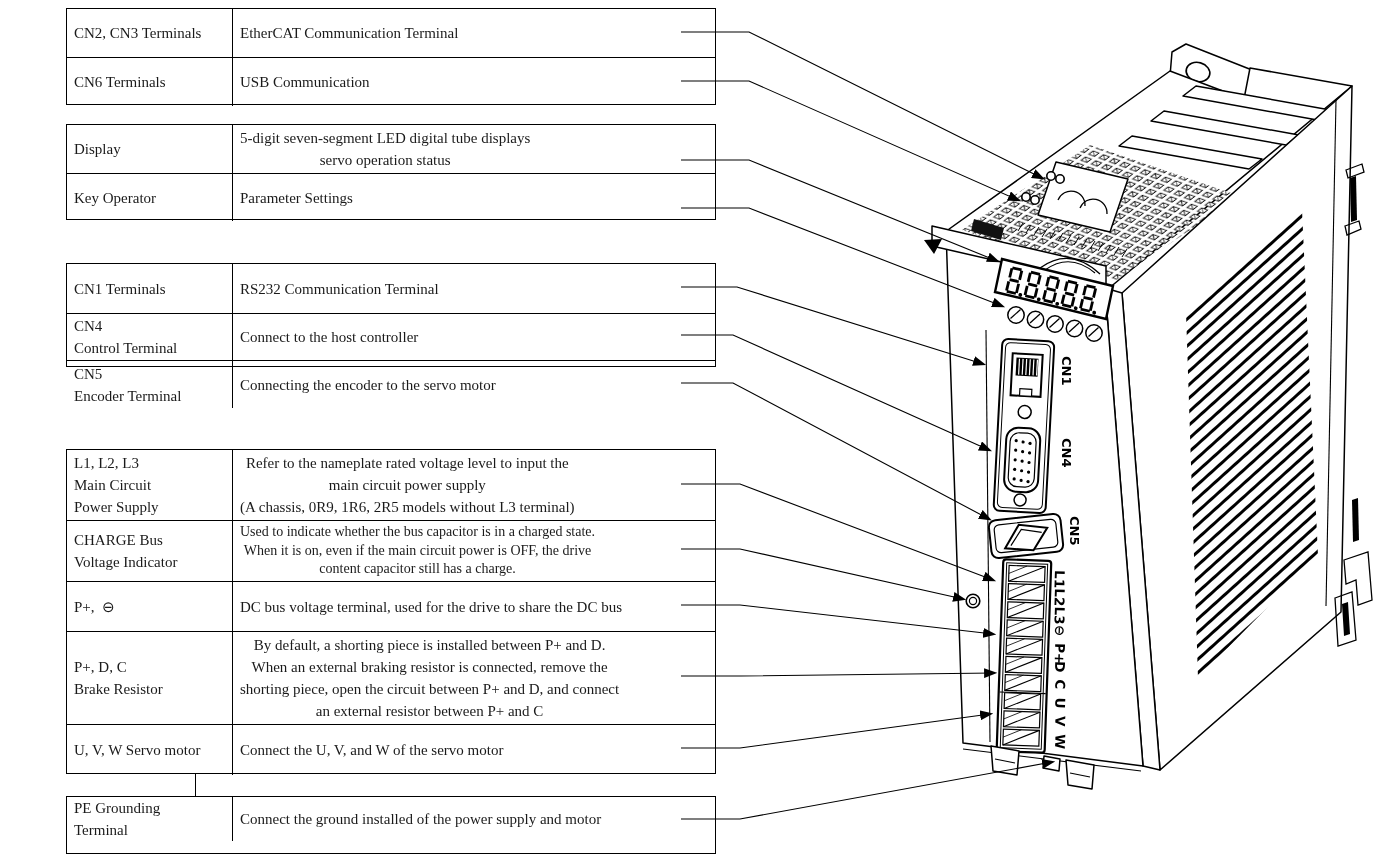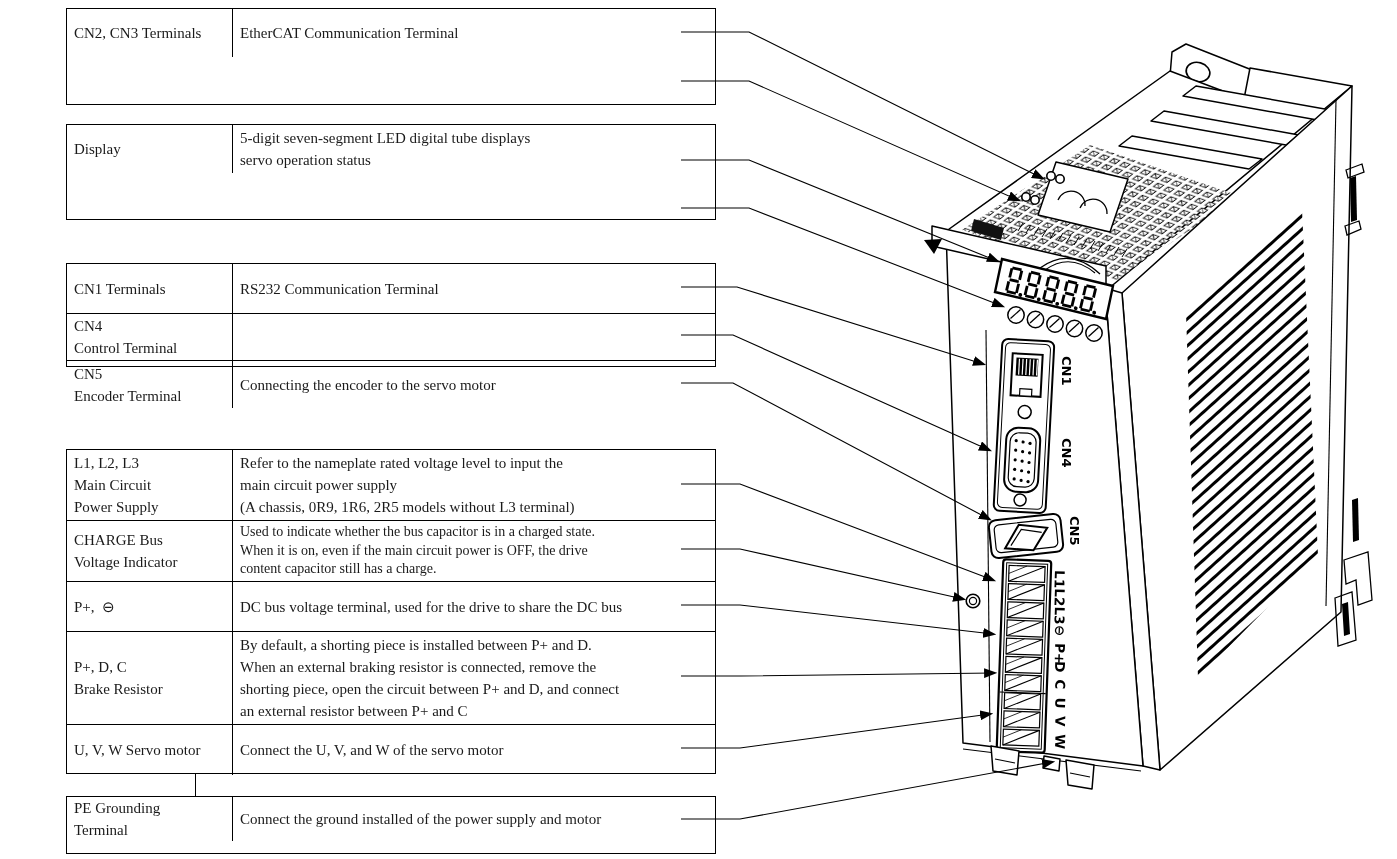--- a/index.html
+++ b/index.html
@@ -4,21 +4,21 @@
 <style>
   html,body{margin:0;padding:0;background:#fff;}
   #canvas{position:relative;width:1397px;height:859px;background:#fff;overflow:hidden;
           font-family:"Liberation Serif", serif;color:#1a1a1a;}
   .tbl{position:absolute;left:30px;width:650px;border:1.5px solid #000;box-sizing:border-box;background:#fff;margin-left:36px;}
   .row{display:flex;box-sizing:border-box;}
   .row + .row{border-top:1.2px solid #000;}
   .term{width:166px;box-sizing:border-box;border-right:1.2px solid #000;display:flex;align-items:center;
         padding-left:7px;white-space:pre-wrap;font-size:15px;line-height:22px;}
   .desc{flex:1;display:flex;align-items:center;padding-left:7px;padding-right:4px;
-        white-space:pre-line;font-size:15px;line-height:22px;}
+        white-space:pre-line;font-size:15px;line-height:22px;text-align:center;}
   .desc.small{font-size:14px;line-height:18.5px;}
   .desc.tight{line-height:22px;}
   .gap-link{position:absolute;left:195px;top:773px;width:1.2px;height:24px;background:#000;}
   svg{position:absolute;left:0;top:0;}
   .outline{fill:#fff;stroke:#000;stroke-width:1.5;stroke-linejoin:round;}
   .thin{fill:none;stroke:#000;stroke-width:1.1;}
   .thin2{fill:none;stroke:#000;stroke-width:1.3;}
   .leader{fill:none;stroke:#000;stroke-width:1.1;marker-end:url(#arrow);}
   .cell{fill:#fff;stroke:#000;stroke-width:1.2;}
   .cellline{stroke:#000;stroke-width:1.1;}
@@ -29,38 +29,47 @@
 </head>
 <body>
 
 <div id="canvas">
 
   <div class="tbl" style="top:8px;height:97px">
     <div class="row" style="height:48px">
       <div class="term">CN2, CN3 Terminals</div>
       <div class="desc">EtherCAT Communication Terminal</div>
     </div>
+    <div class="row" style="height:49px">
+      <div class="term">CN6 Terminals</div>
+      <div class="desc">USB Communication</div>
+    </div>
   </div>
 
   <div class="tbl" style="top:124px;height:96px">
     <div class="row" style="height:48px">
       <div class="term">Display</div>
       <div class="desc">5-digit seven-segment LED digital tube displays
 servo operation status</div>
     </div>
+    <div class="row" style="height:48px">
+      <div class="term">Key Operator</div>
+      <div class="desc">Parameter Settings</div>
+    </div>
   </div>
 
   <div class="tbl" style="top:263px;height:104px">
     <div class="row" style="height:49px">
       <div class="term">CN1 Terminals</div>
       <div class="desc">RS232 Communication Terminal</div>
     </div>
     <div class="row" style="height:47px">
       <div class="term">CN4
 Control Terminal</div>
+      <div class="desc">Connect to the host controller</div>
     </div>
     <div class="row" style="height:48px">
       <div class="term">CN5
 Encoder Terminal</div>
       <div class="desc">Connecting the encoder to the servo motor</div>
     </div>
   </div>
 
   <div class="tbl" style="top:449px;height:325px">
     <div class="row" style="height:70px">

